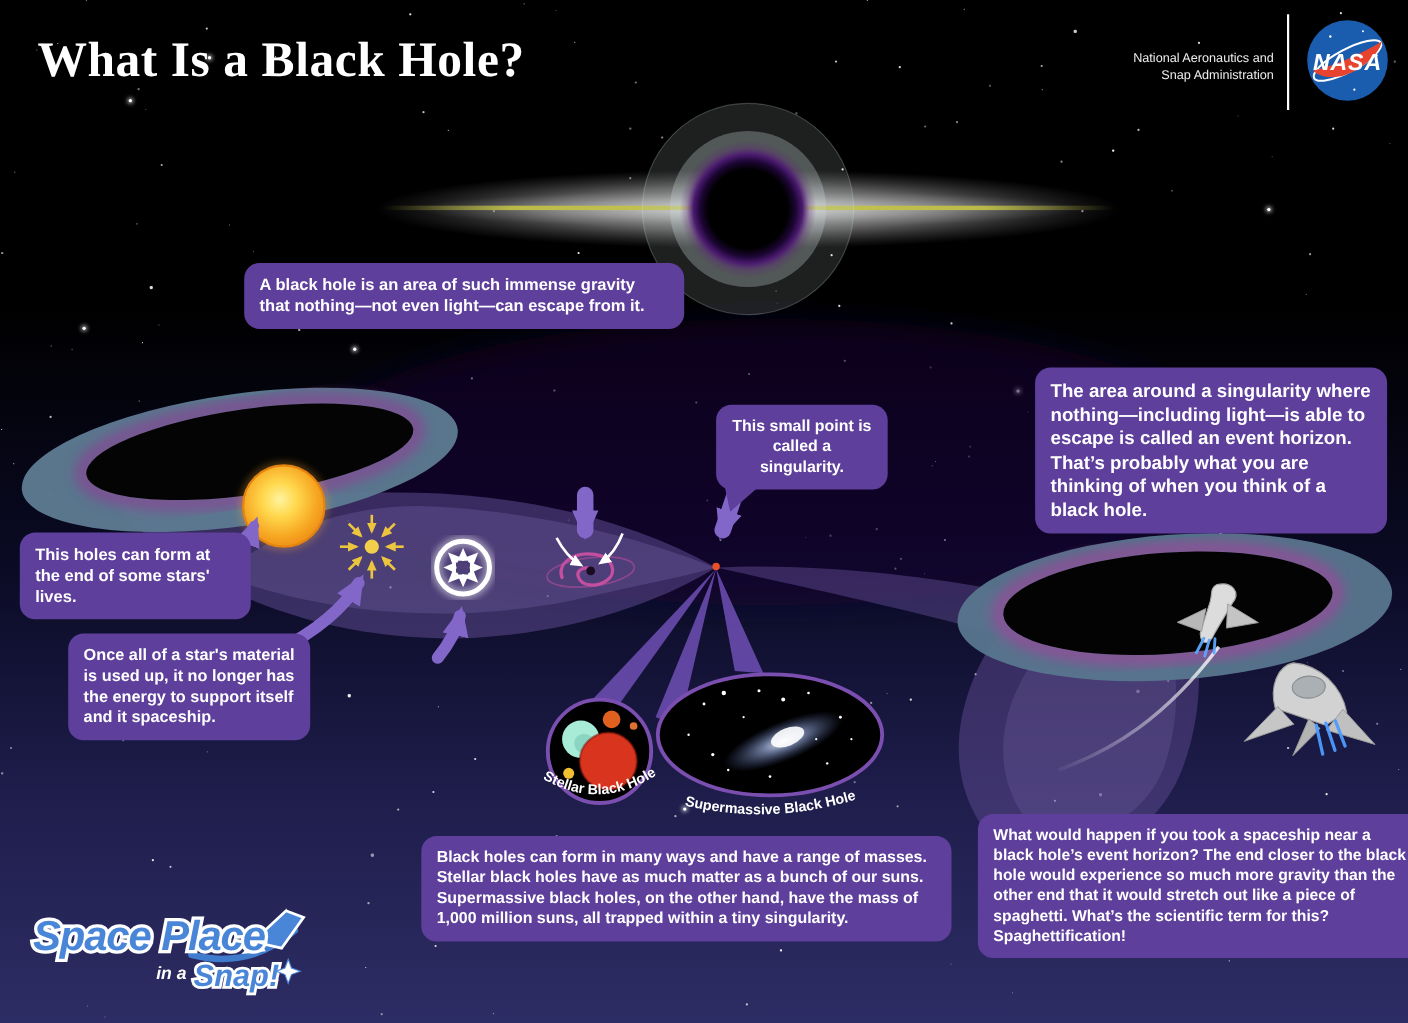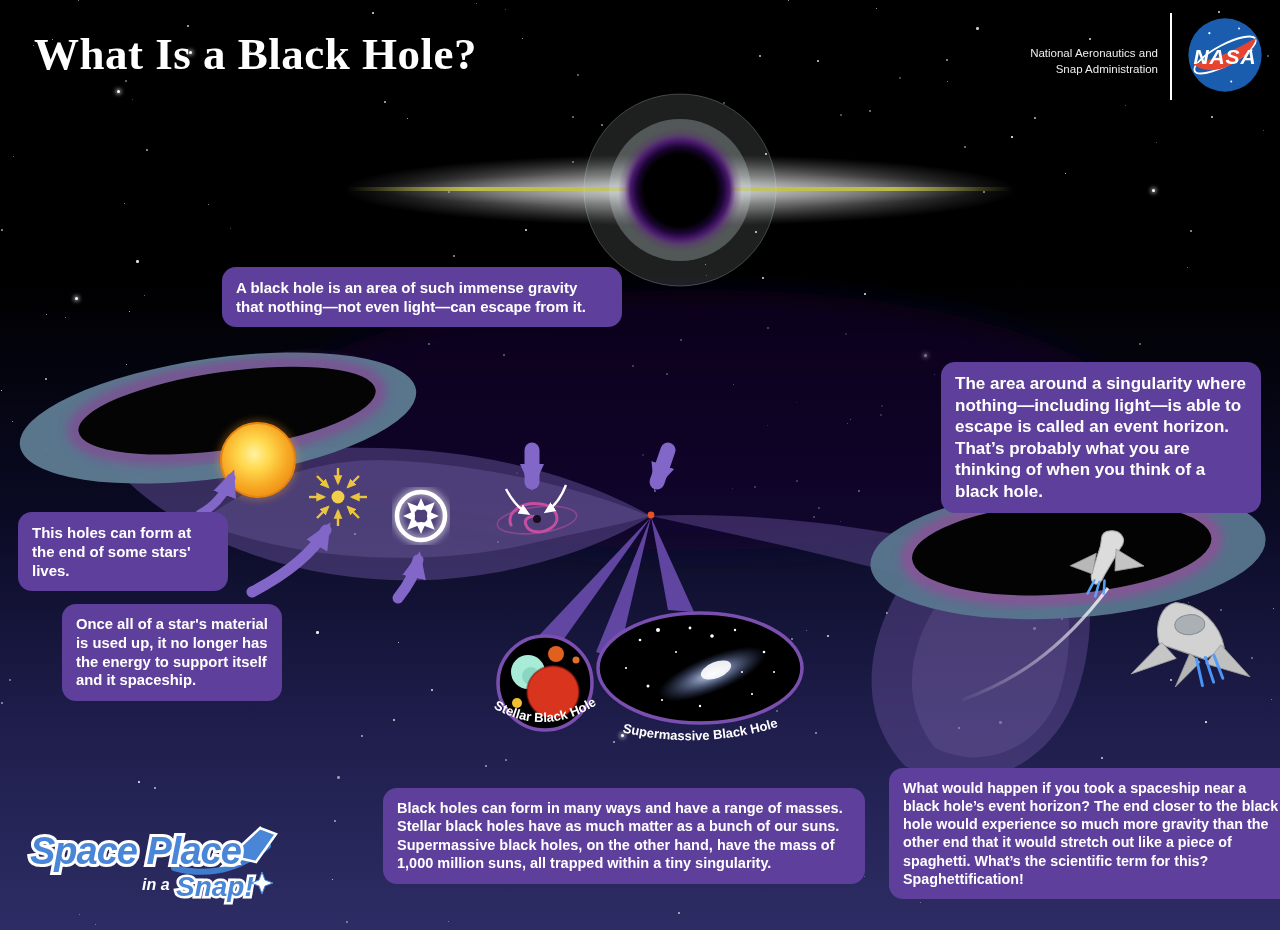--- a/index.html
+++ b/index.html
@@ -18,21 +18,21 @@
   }
   .nasa-text{
     position:absolute;right:122px;top:46px;z-index:6;color:#ededed;
     font-size:11.5px;line-height:1.35;text-align:right;
   }
   .nasa-divider{position:absolute;left:1170px;top:13px;width:2px;height:87px;background:#fff;z-index:6;}
   .nasa-logo{position:absolute;left:1186px;top:16px;width:78px;height:78px;z-index:6;}
   
   .bubble{
     position:absolute;z-index:5;background:#5e3f9b;color:#fff;font-weight:700;
-    border-radius:14px;padding:11px 14px;line-height:1.27;font-size:15px;margin-top:28px;
+    border-radius:14px;padding:11px 14px;line-height:1.27;font-size:15px;
   }
   .bubble.tail-down::after{
     content:"";position:absolute;bottom:-18px;left:50%;width:36px;height:20px;background:#5e3f9b;
     clip-path:polygon(0 0,100% 0,55% 100%);
   }
   .bubble.tail-down-left::after{
     content:"";position:absolute;bottom:-20px;left:8px;width:40px;height:22px;background:#5e3f9b;
     clip-path:polygon(0 0,75% 0,12% 100%);
   }
   .b-intro{left:222px;top:239px;width:372px;}
@@ -483,20 +483,21 @@
         <circle cx="84" cy="44" r="1.3"></circle>
       <circle cx="22" cy="64" r="1.2"></circle>
         <circle cx="58" cy="84" r="1.3"></circle>
     </g>
     <ellipse cx="50" cy="50" rx="44" ry="13" fill="none" stroke="#fff" stroke-width="2.4" transform="rotate(-28 50 50)"></ellipse>
     <path d="M 10,62 C 32,56 52,50 90,28 C 86,44 66,62 44,68 C 30,71 17,69 10,62 Z" fill="#e8432e"></path>
     <text x="50" y="61" text-anchor="middle" font-size="27" font-weight="700" font-style="italic" letter-spacing="1" fill="#fff" font-family="Liberation Sans, sans-serif">NASA</text>
   </svg>
 
   <div class="bubble b-intro">A black hole is an area of such immense gravity that nothing—not even light—can escape from it.</div>
+  <div class="bubble b-singularity tail-down-left">This small point is called a singularity.</div>
   <div class="bubble b-eh">The area around a singularity where nothing—including light—is able to escape is called an event horizon. That’s probably what you are thinking of when you think of a black hole.</div>
   <div class="bubble b-form">This holes can form at the end of some stars' lives.</div>
   <div class="bubble b-collapse">Once all of a star's material is used up, it no longer has the energy to support itself and it spaceship.</div>
   <div class="bubble b-masses">Black holes can form in many ways and have a range of masses. Stellar black holes have as much matter as a bunch of our suns. Supermassive black holes, on the other hand, have the mass of 1,000 million suns, all trapped within a tiny singularity.</div>
   <div class="bubble b-spaghetti">What would happen if you took a spaceship near a black hole’s event horizon? The end closer to the black hole would experience so much more gravity than the other end that it would stretch out like a piece of spaghetti. What’s the scientific term for this? Spaghettification!</div>
 
   <svg class="sp-logo" viewBox="0 0 290 100">
     <path d="M 150,48 C 188,58 218,48 244,26" stroke="#3f7ccd" stroke-width="6" fill="none" stroke-linecap="round"></path>
     <g>
       <path d="M 206,36 L 236,8 L 252,14 L 232,42 Z" fill="#4a86d8" stroke="#fff" stroke-width="2.5"></path>

